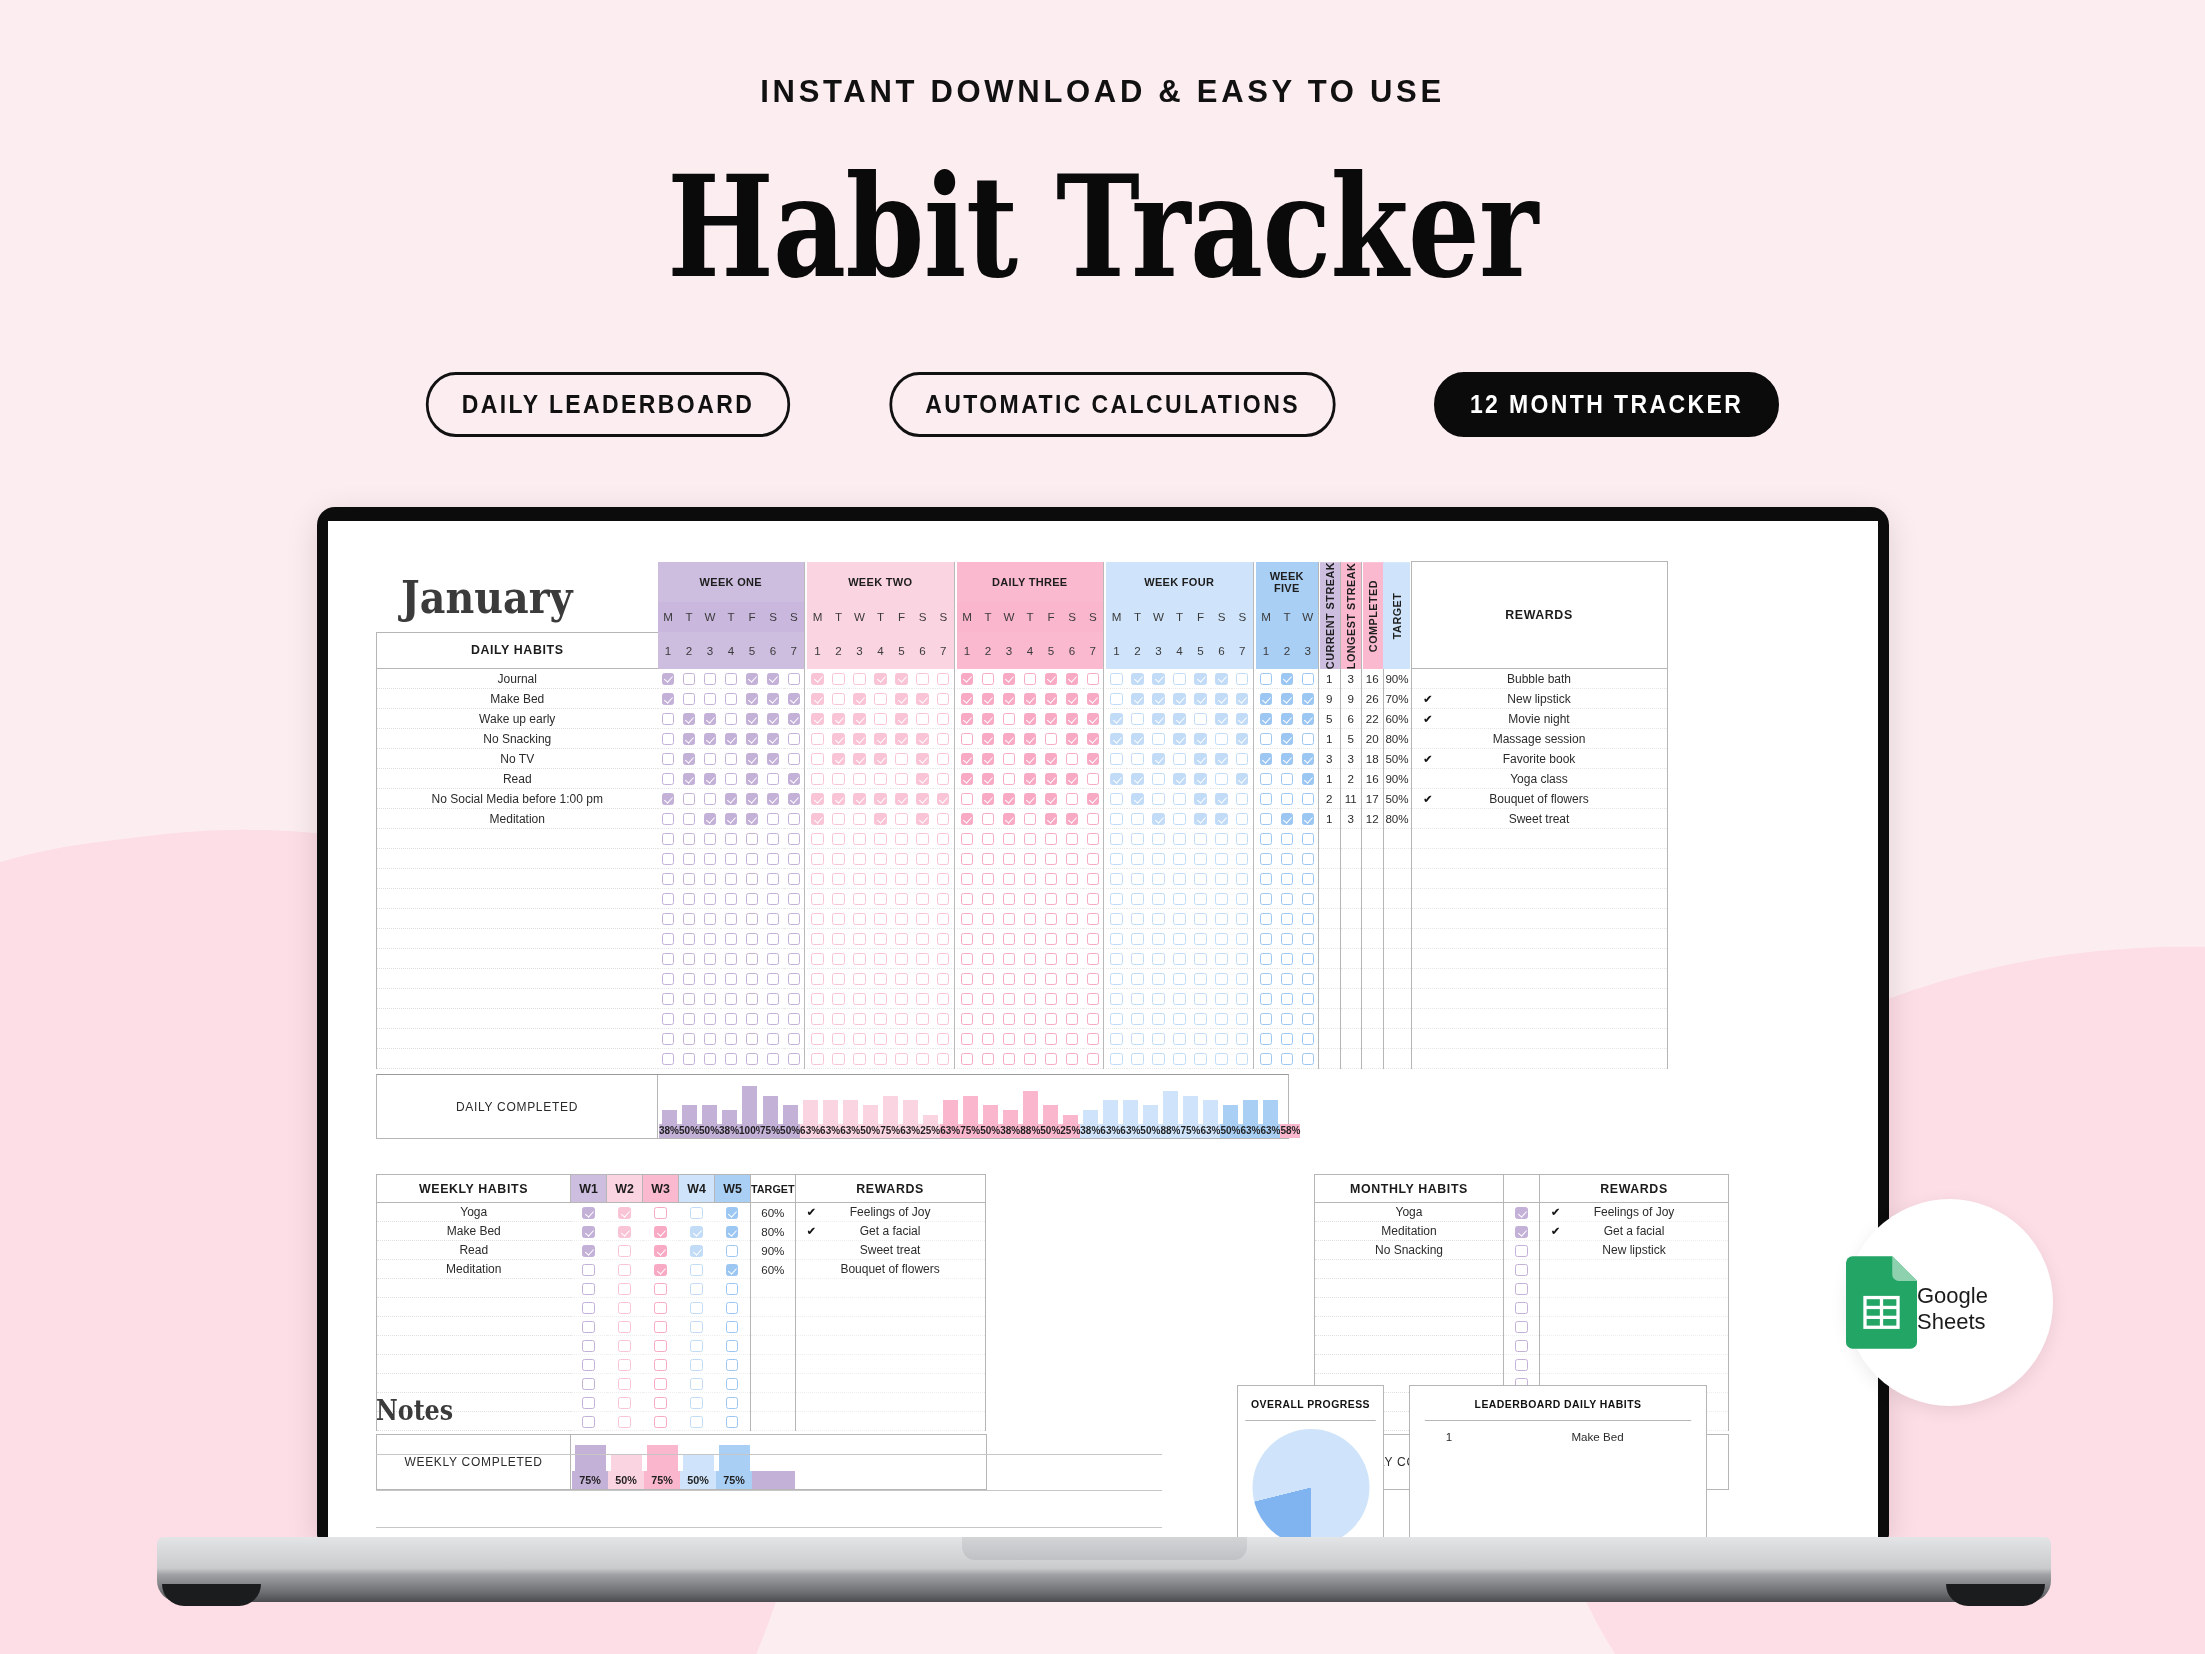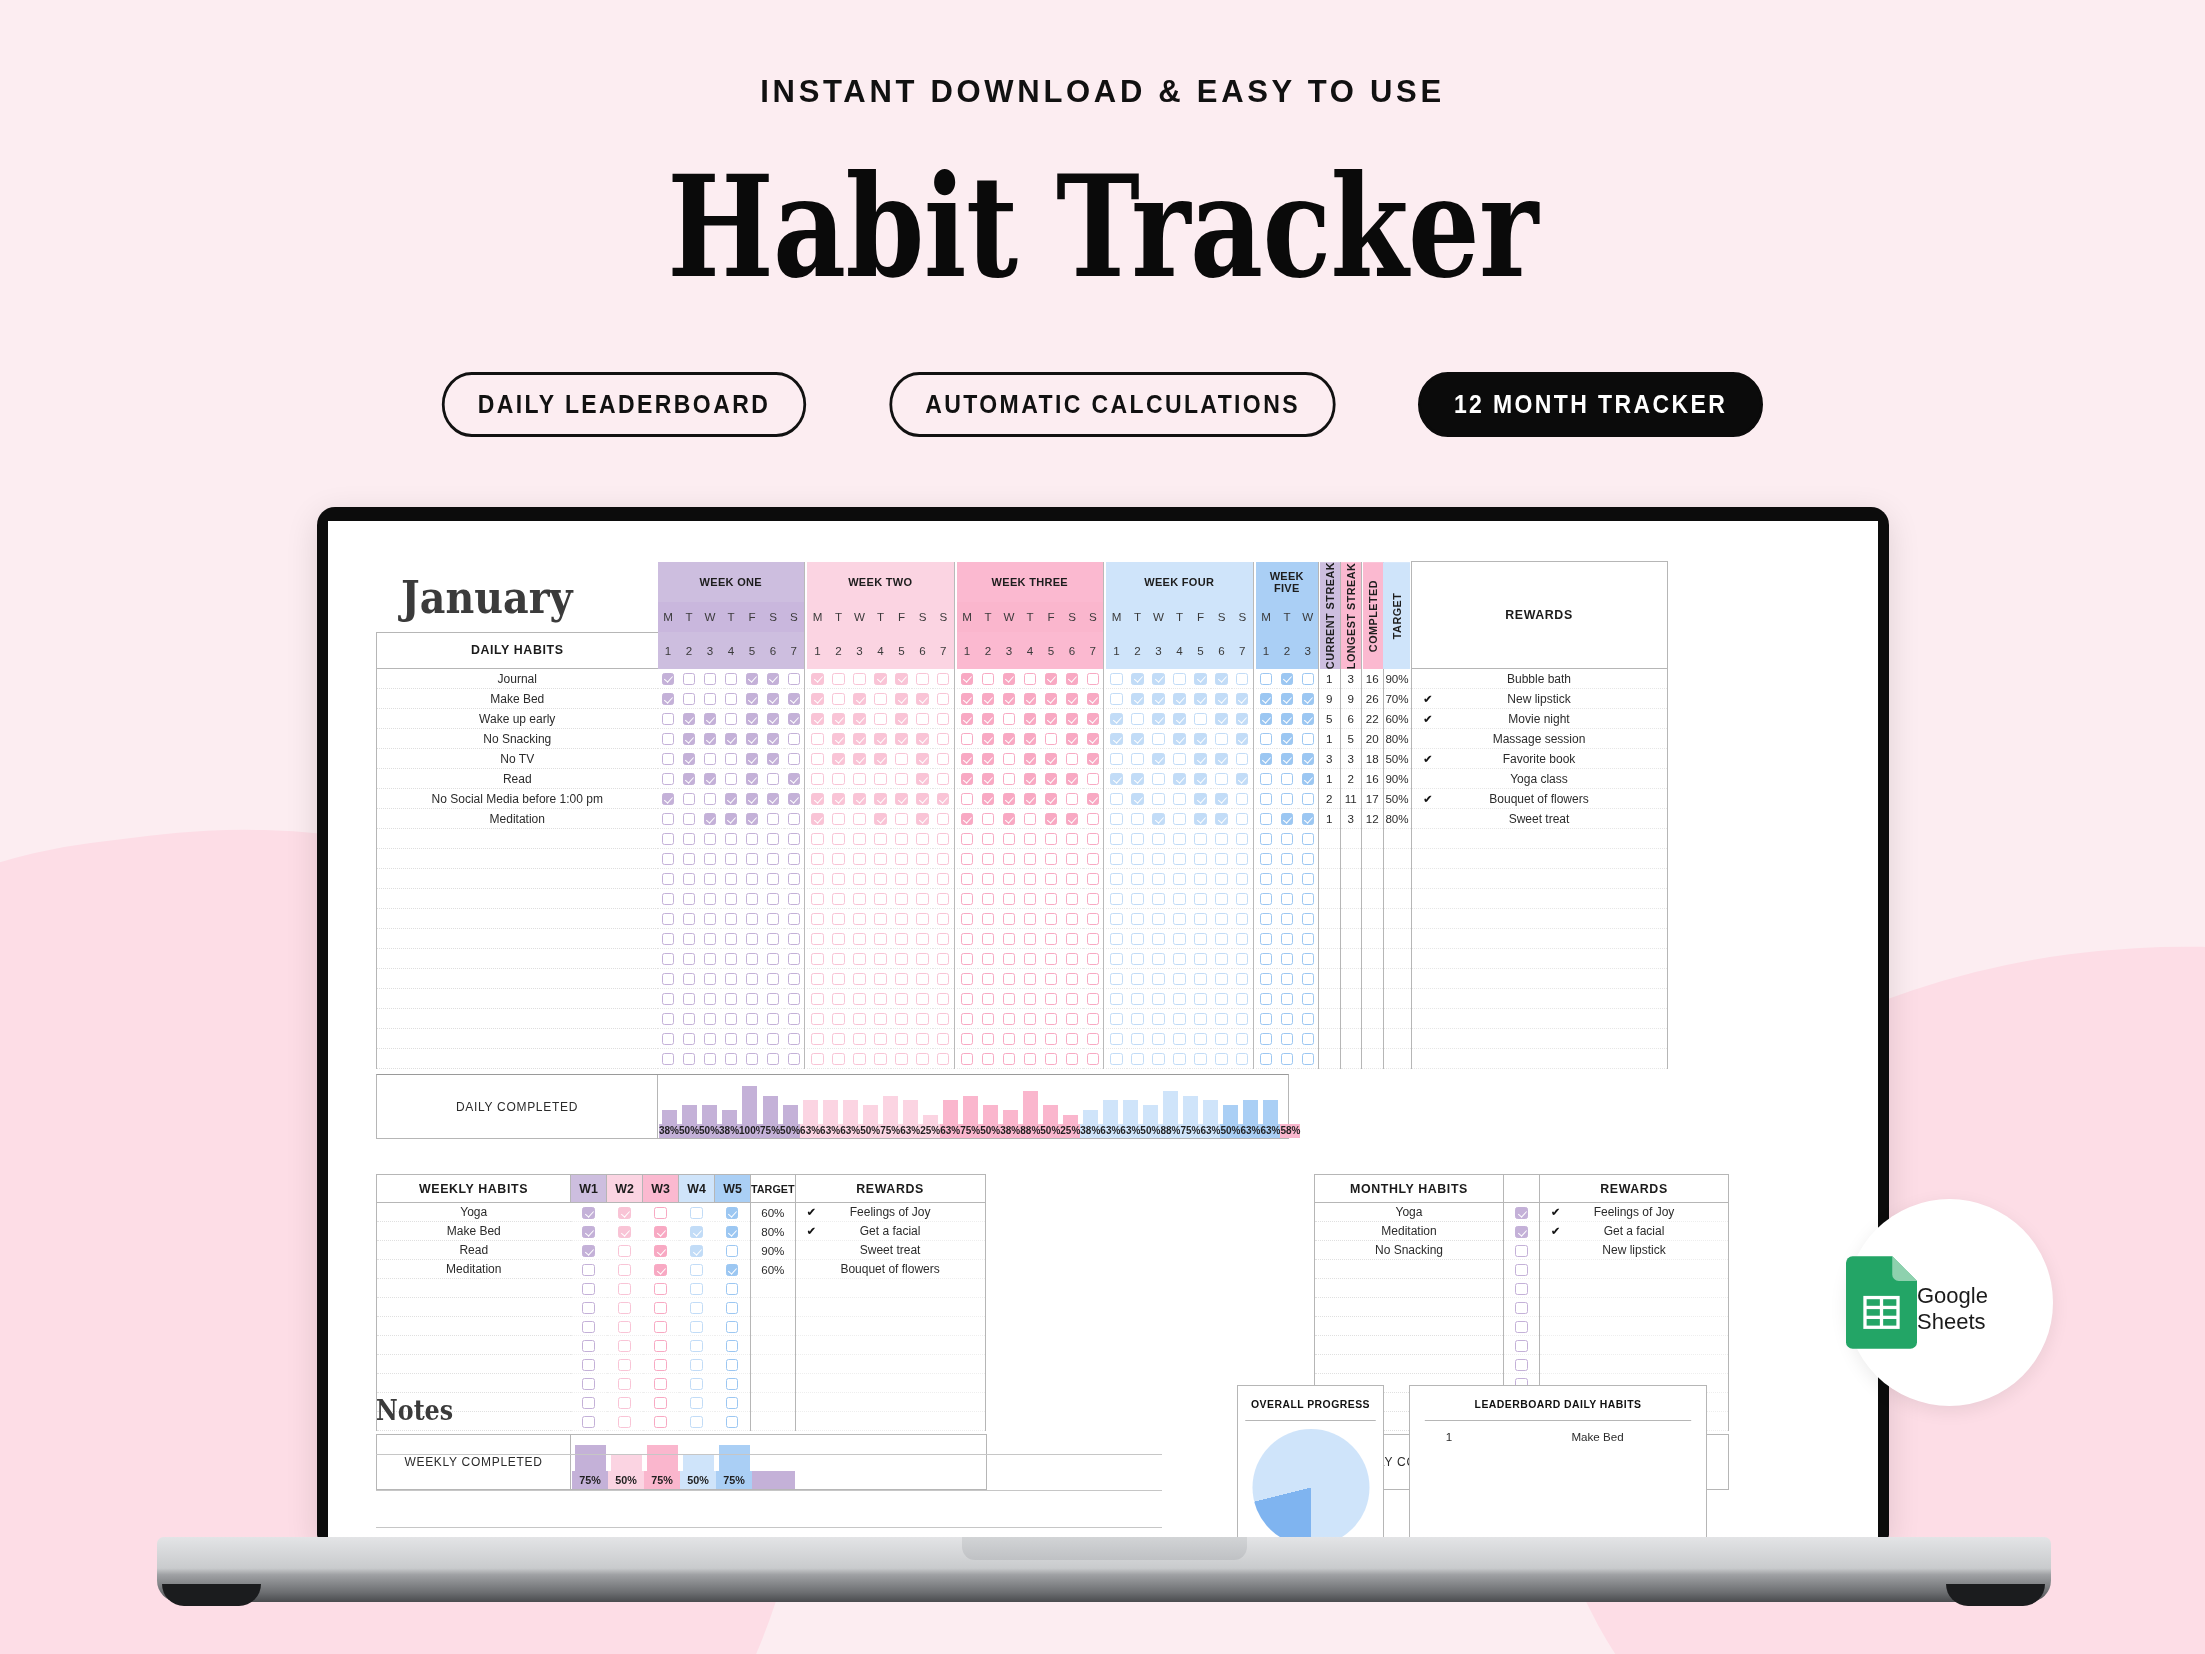--- a/index.html
+++ b/index.html
@@ -39,21 +39,21 @@
     position: absolute; top: 132px; left: 0; width: 100%;
     text-align: center;
     font-family: "DejaVu Serif", serif;
     font-weight: 700; font-size: 141px; letter-spacing: -0.8px;
     color: #0a0a0a; line-height: 1.35;
     transform: scaleX(0.80); transform-origin: center top;
   }
 
   .pills {
     position: absolute; top: 372px; left: 0; width: 100%;
-    display: flex; justify-content: center; gap: 48px;
+    display: flex; justify-content: center; gap: 64px;
   }
   .pill {
     border: 3.3px solid #111; border-radius: 50px;
     padding: 15px 36px;
     font-size: 25px; font-weight: 700; letter-spacing: 2.6px;
     color: #111; background: transparent;
     white-space: nowrap;
     transform: scaleX(0.92);
   }
   .pill.filled { background: #0b0b0b; color: #fff; border-color: #0b0b0b; }
@@ -297,21 +297,21 @@
 
       <div class="daily-wrap">
         <table class="daily" id="daily-table">
             <tbody>
               <tr>
                 <td style="border:none;width:281px;" rowspan="2"></td>
                 <td class="wk-head" style="background:#CDBEDF;" colspan="7">WEEK ONE</td>
                 <td class="weekgap" rowspan="3"></td>
                 <td class="wk-head" style="background:#FBD4E2;" colspan="7">WEEK TWO</td>
                 <td class="weekgap" rowspan="3"></td>
-                <td class="wk-head" style="background:#FBB9D0;" colspan="7">WEEK THREE</td>
+                <td class="wk-head" style="background:#FBB9D0;" colspan="7">DAILY THREE</td>
                 <td class="weekgap" rowspan="3"></td>
                 <td class="wk-head" style="background:#CFE4FA;" colspan="7">WEEK FOUR</td>
                 <td class="weekgap" rowspan="3"></td>
                 <td class="wk-head" style="background:#AACFF5;" colspan="3">WEEK FIVE</td>
                 <td class="vstat" style="background:#CDBEDF;" rowspan="3">CURRENT STREAK</td>
                 <td class="vstat" style="background:#FBB9D0;" rowspan="3">LONGEST STREAK</td>
                 <td class="vstat" style="background:#FBB9D0;" rowspan="3">COMPLETED</td>
                 <td class="vstat tgt" style="background:#CFE4FA;" rowspan="3">TARGET</td>
                 <td class="rw-head" rowspan="3">REWARDS</td>
               </tr>

